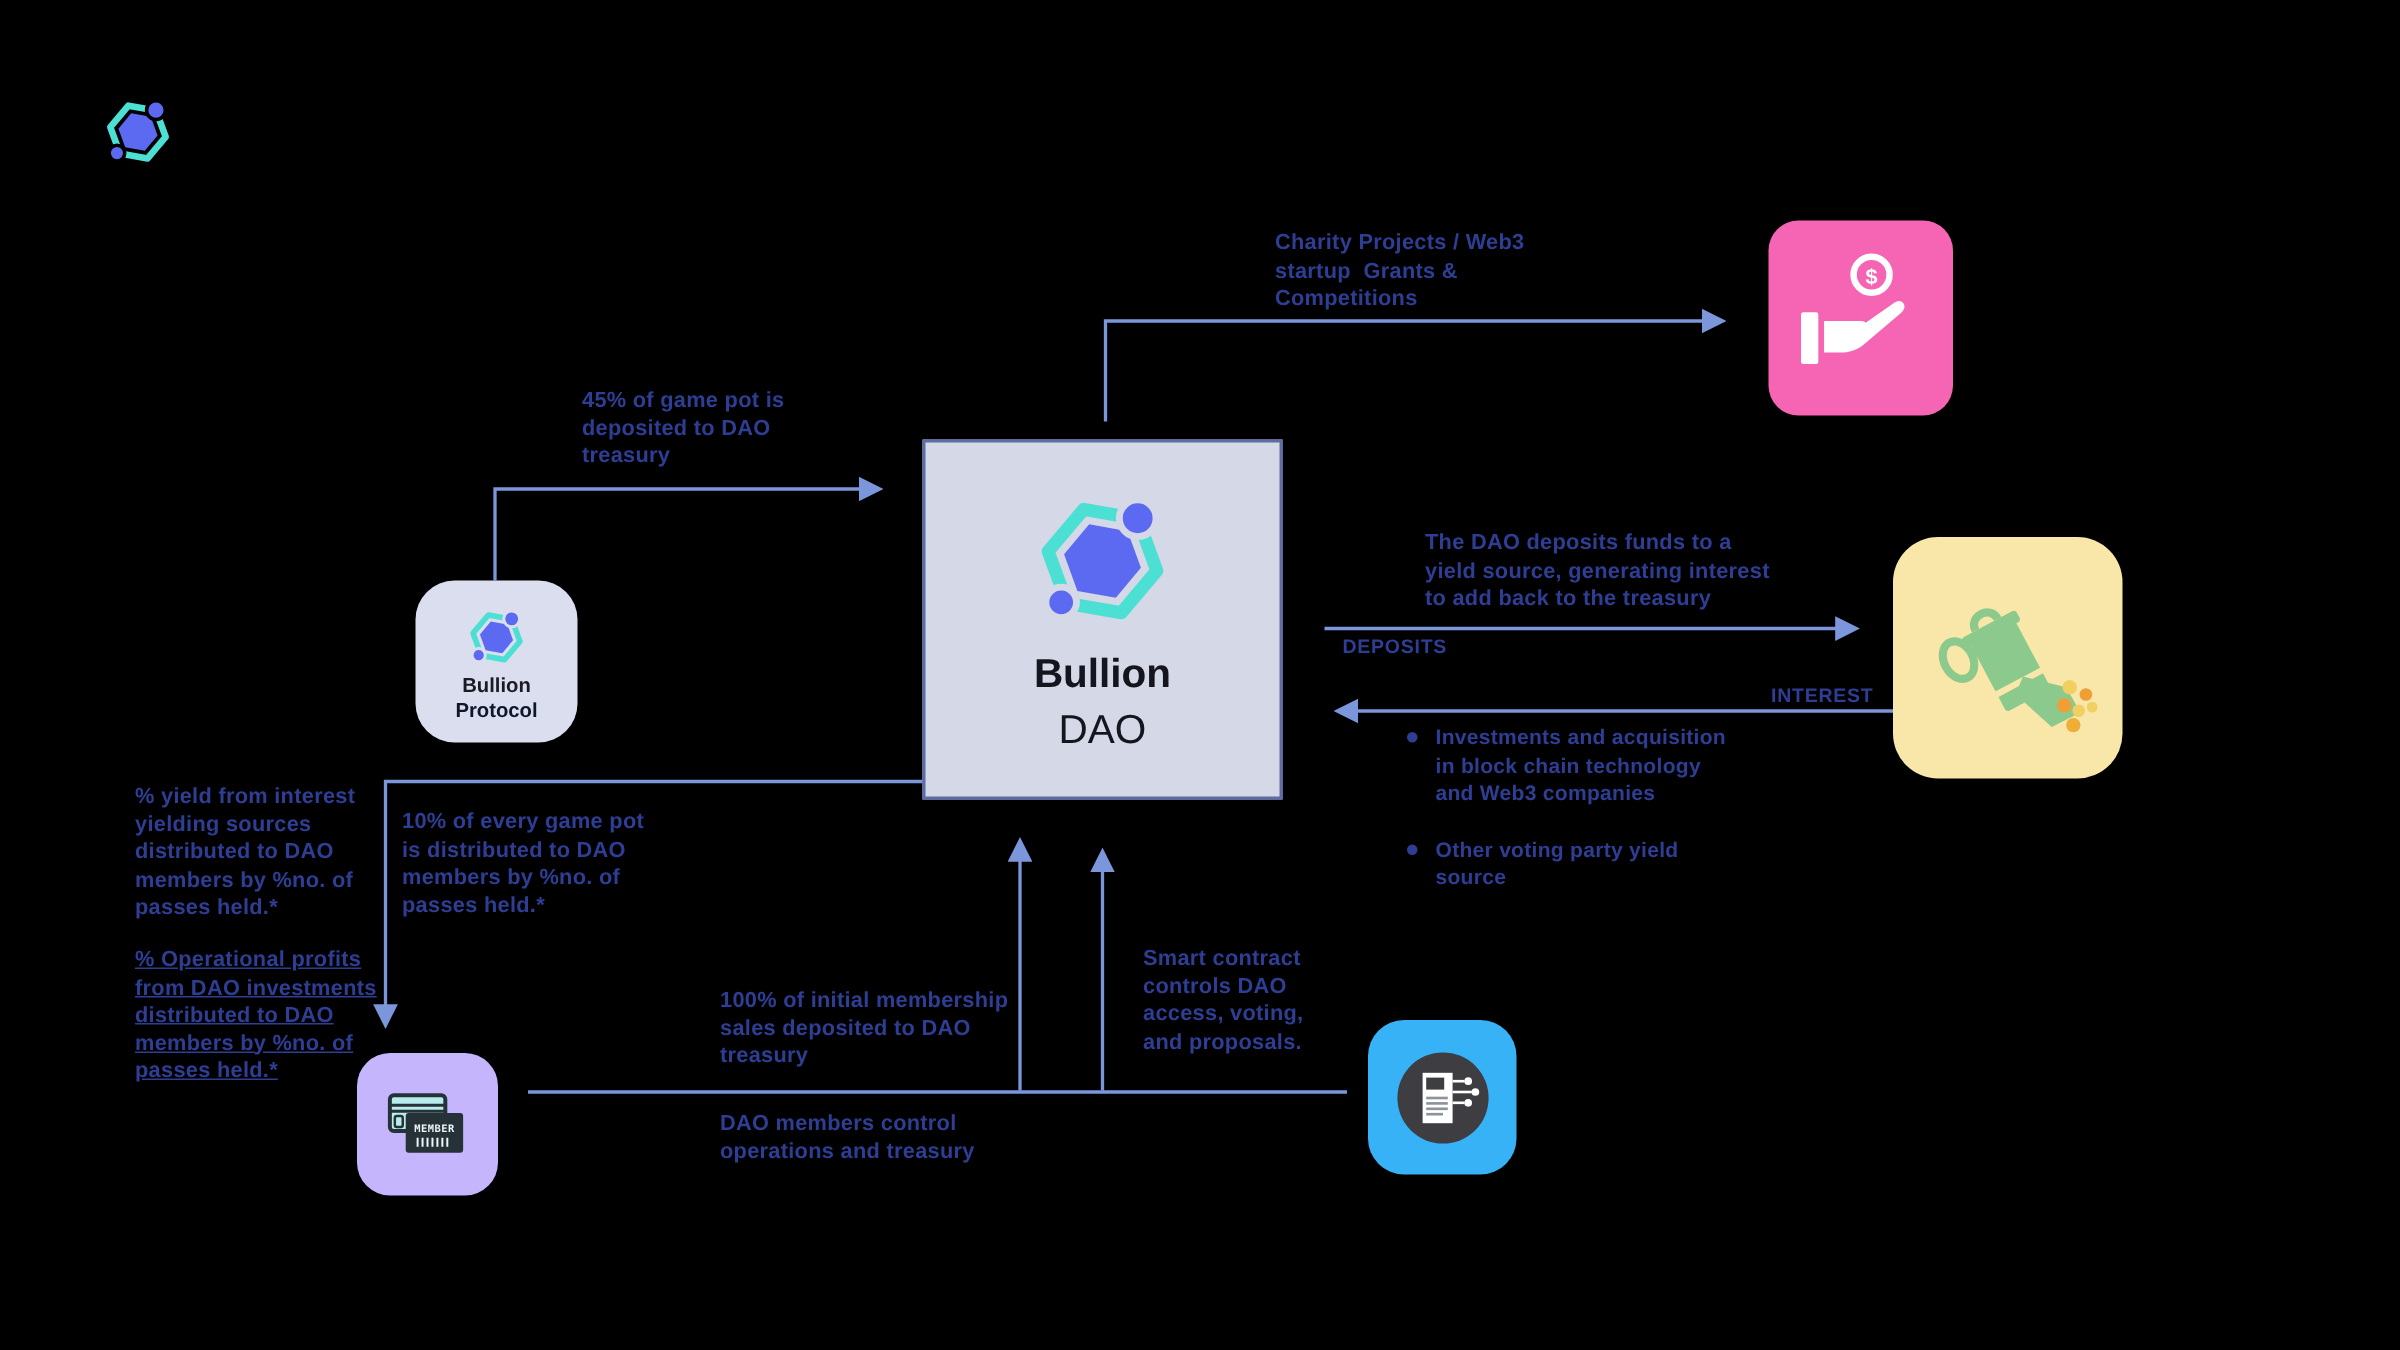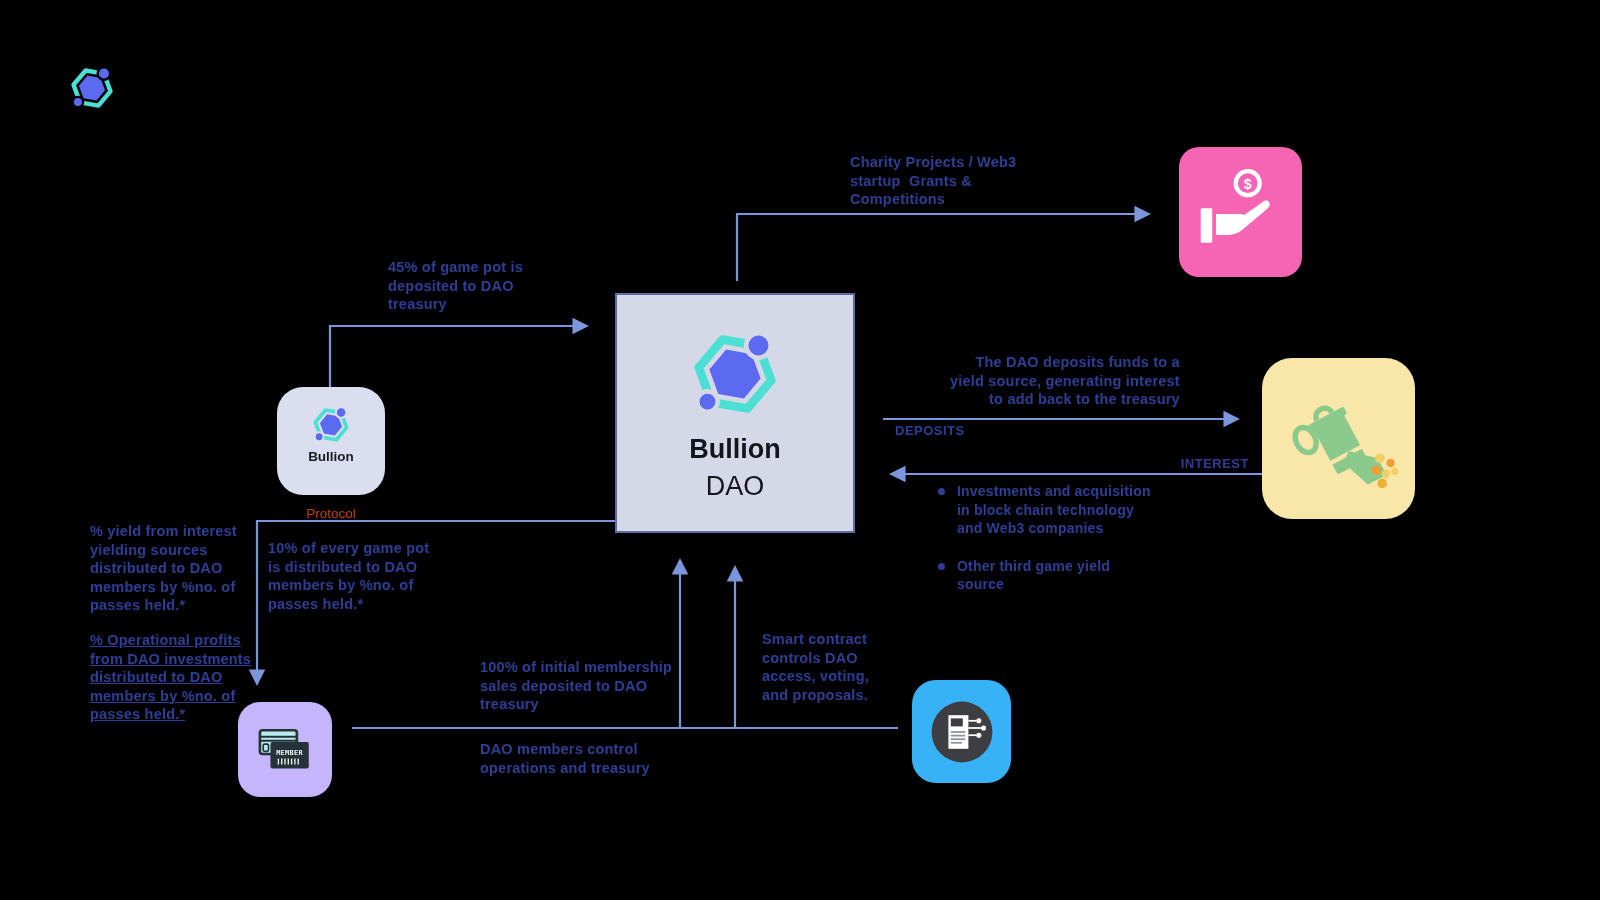--- a/index.html
+++ b/index.html
@@ -9,21 +9,21 @@
   .note{position:absolute;z-index:2;white-space:pre-wrap;color:#2f3e95;
         font-size:14.5px;line-height:18.5px;font-weight:600;letter-spacing:.2px;}
   .label{font-size:13px;font-weight:700;letter-spacing:.5px;padding-left:11px;}
   .box{position:absolute;z-index:2;display:flex;flex-direction:column;align-items:center;}
   .dao-box{left:615px;top:293px;width:240px;height:240px;background:#d5d8e7;
            border:2.5px solid #5d6ba6;box-sizing:border-box;}
   .dao-name1{margin-top:8px;font-size:27px;line-height:37px;font-weight:700;color:#15151e;}
   .dao-name2{font-size:27px;line-height:37px;font-weight:400;color:#15151e;}
   .protocol-box{left:277px;top:387px;width:108px;height:108px;border-radius:26px;background:#dbdeee;}
   .proto-name1{margin-top:2px;font-size:13.5px;line-height:17px;font-weight:700;color:#1b1b26;}
-  .proto-name2{font-size:13.5px;line-height:17px;font-weight:400;color:#c2410c;margin-top:40px;}
+  .proto-name2{font-size:13.5px;line-height:17px;font-weight:700;color:#0f172a;}
   .icon-tile{justify-content:center;}
   .charity-box{left:1179px;top:147px;width:123px;height:130px;border-radius:20px;background:#f565b4;}
   .yield-box{left:1262px;top:358px;width:153px;height:161px;border-radius:30px;background:#f8e7a8;}
   .member-box{left:238px;top:702px;width:94px;height:95px;border-radius:22px;background:#c4b5fd;}
   .contract-box{left:912px;top:680px;width:99px;height:103px;border-radius:24px;background:#38b2f7;}
   .page-logo{position:absolute;left:66px;top:61px;width:52px;height:52px;z-index:2;}
   .hexsvg{display:block;width:100%;height:100%;}
   .bullets{position:absolute;left:938px;top:482px;width:215px;z-index:2;}
   .bullet-item{display:flex;margin-bottom:19px;}
   .bullet-dot{flex:0 0 auto;width:7px;height:7px;border-radius:50%;background:#2f3e95;margin:6px 12px 0 0;}
@@ -156,36 +156,36 @@
       <circle cx="71" cy="54" r="3.2" fill="#ffffff"></circle>
     </svg>
   </div>
 
   <div class="note" style="left:850px;top:153px;">Charity Projects / Web3
 startup  Grants &amp;
 Competitions</div>
   <div class="note" style="left:388px;top:258px;">45% of game pot is
 deposited to DAO
 treasury</div>
-  <div class="note" style="left:950px;top:353px;text-align:right;">The DAO deposits funds to a
+  <div class="note" style="left:950px;top:353px;">The DAO deposits funds to a
 yield source, generating interest
 to add back to the treasury</div>
   <div class="note label" style="left:884px;top:422px;">DEPOSITS</div>
   <div class="note label" style="left:1148px;top:455px;width:90px;text-align:right;">INTEREST</div>
 
   <div class="bullets">
     <div class="bullet-item">
       <span class="bullet-dot"></span>
       <span class="bullet-text">Investments and acquisition
 in block chain technology
 and Web3 companies</span>
     </div>
     <div class="bullet-item">
       <span class="bullet-dot"></span>
-      <span class="bullet-text">Other third game yield
+      <span class="bullet-text">Other voting party yield
 source</span>
     </div>
   </div>
 
   <div class="note" style="left:90px;top:522px;">% yield from interest
 yielding sources
 distributed to DAO
 members by %no. of
 passes held.*</div>
   <div class="note" style="left:90px;top:631px;text-decoration:underline;">% Operational profits

